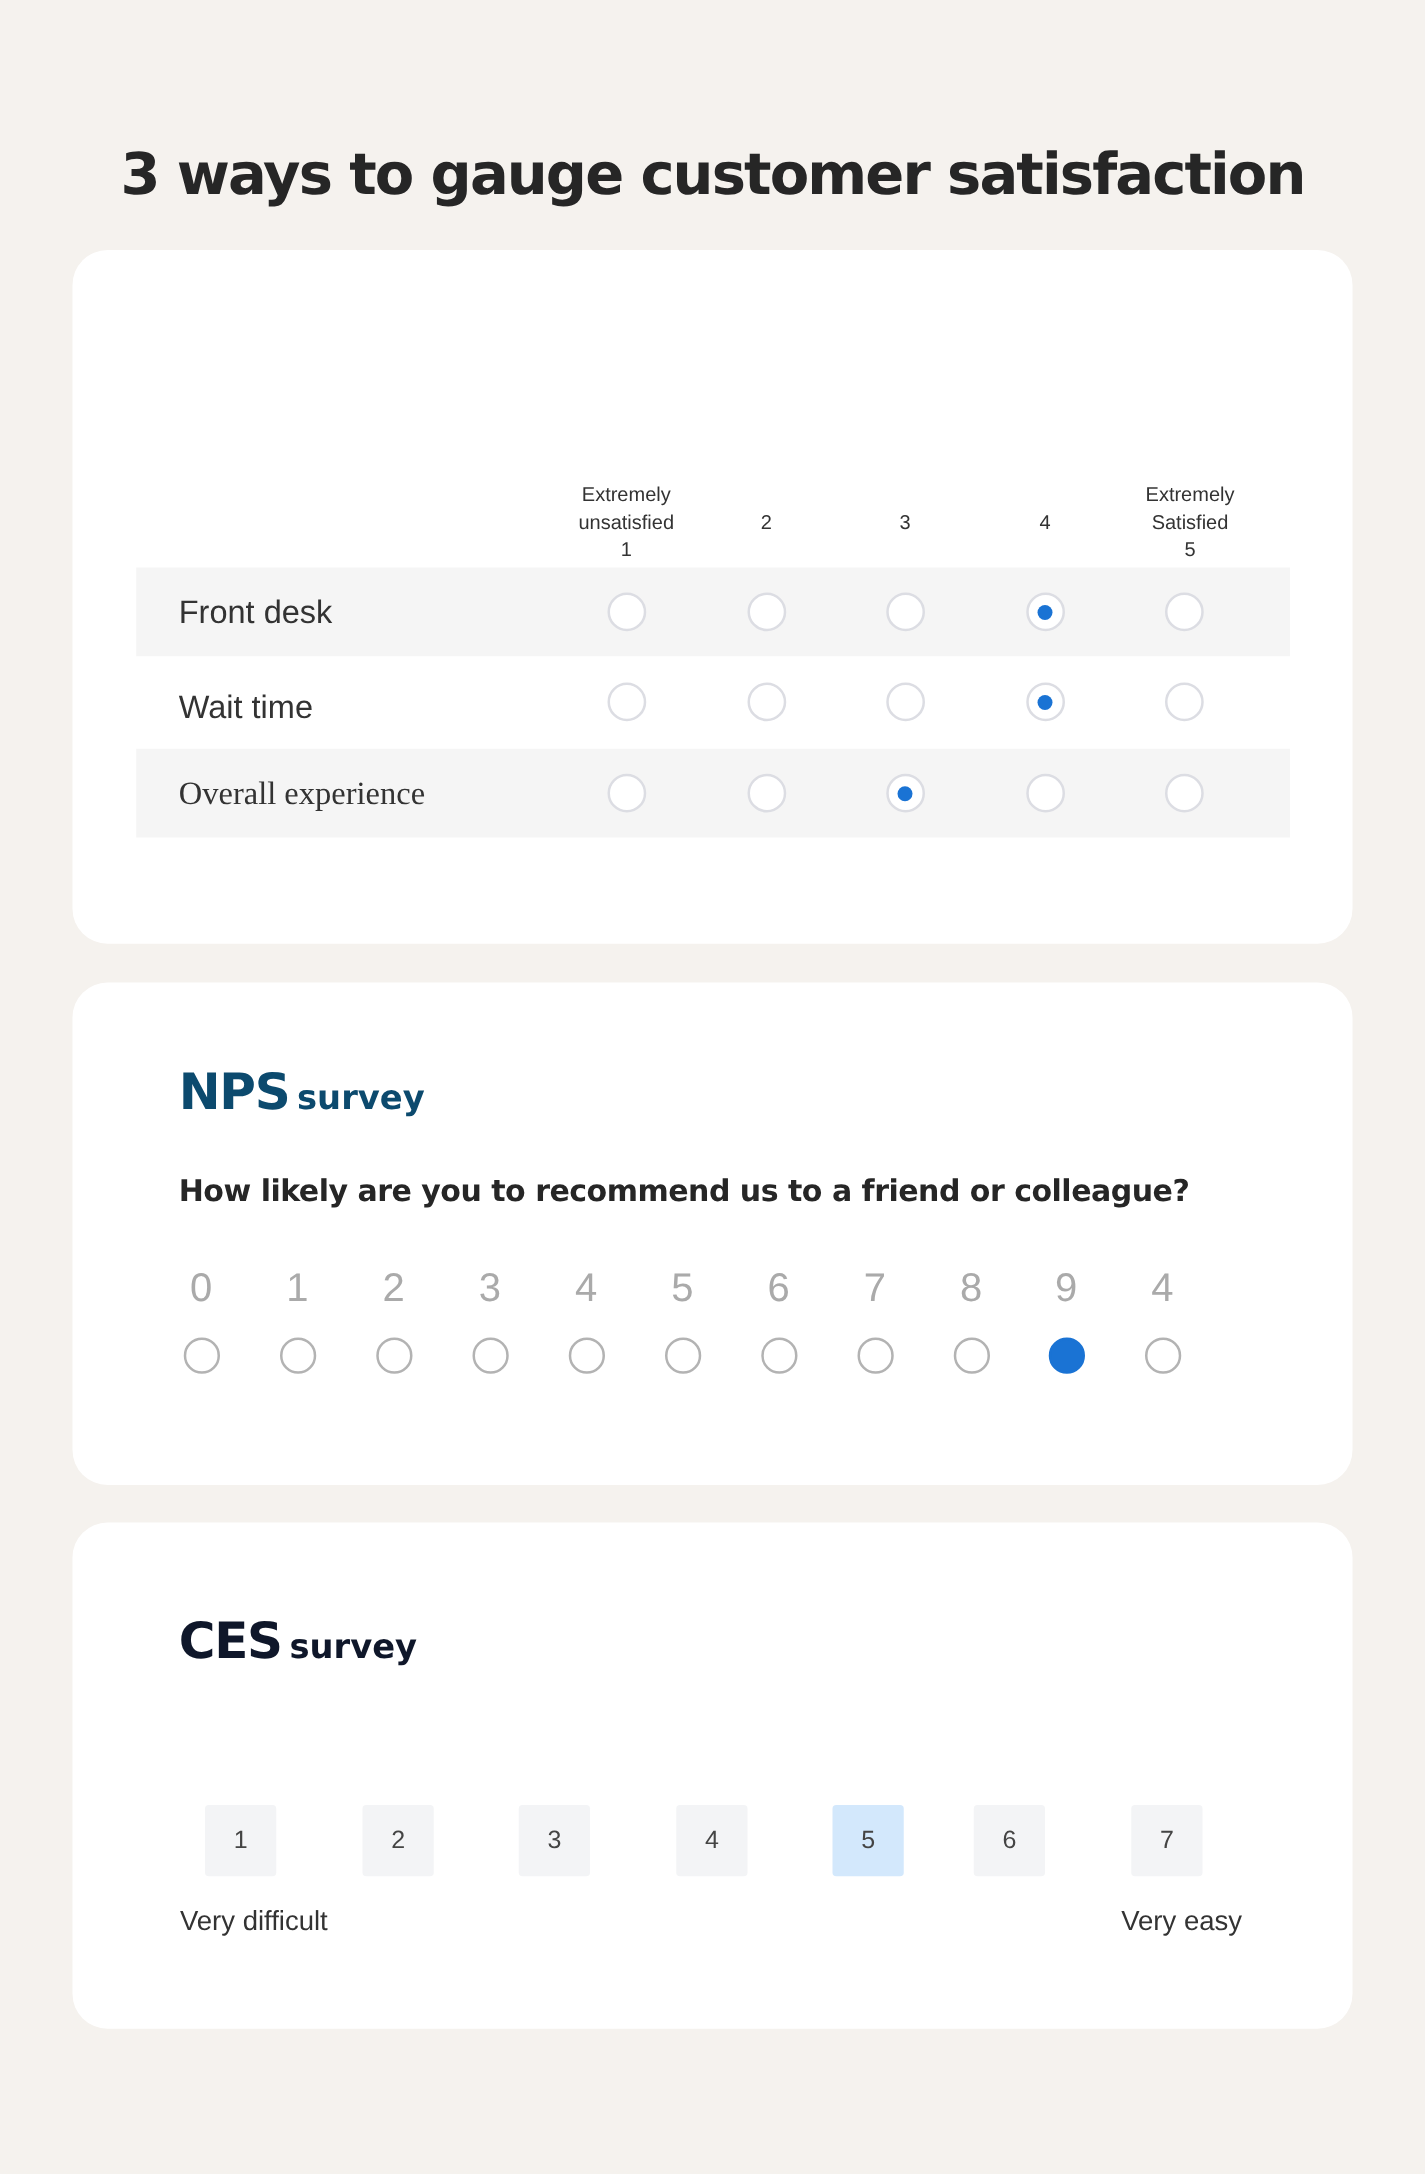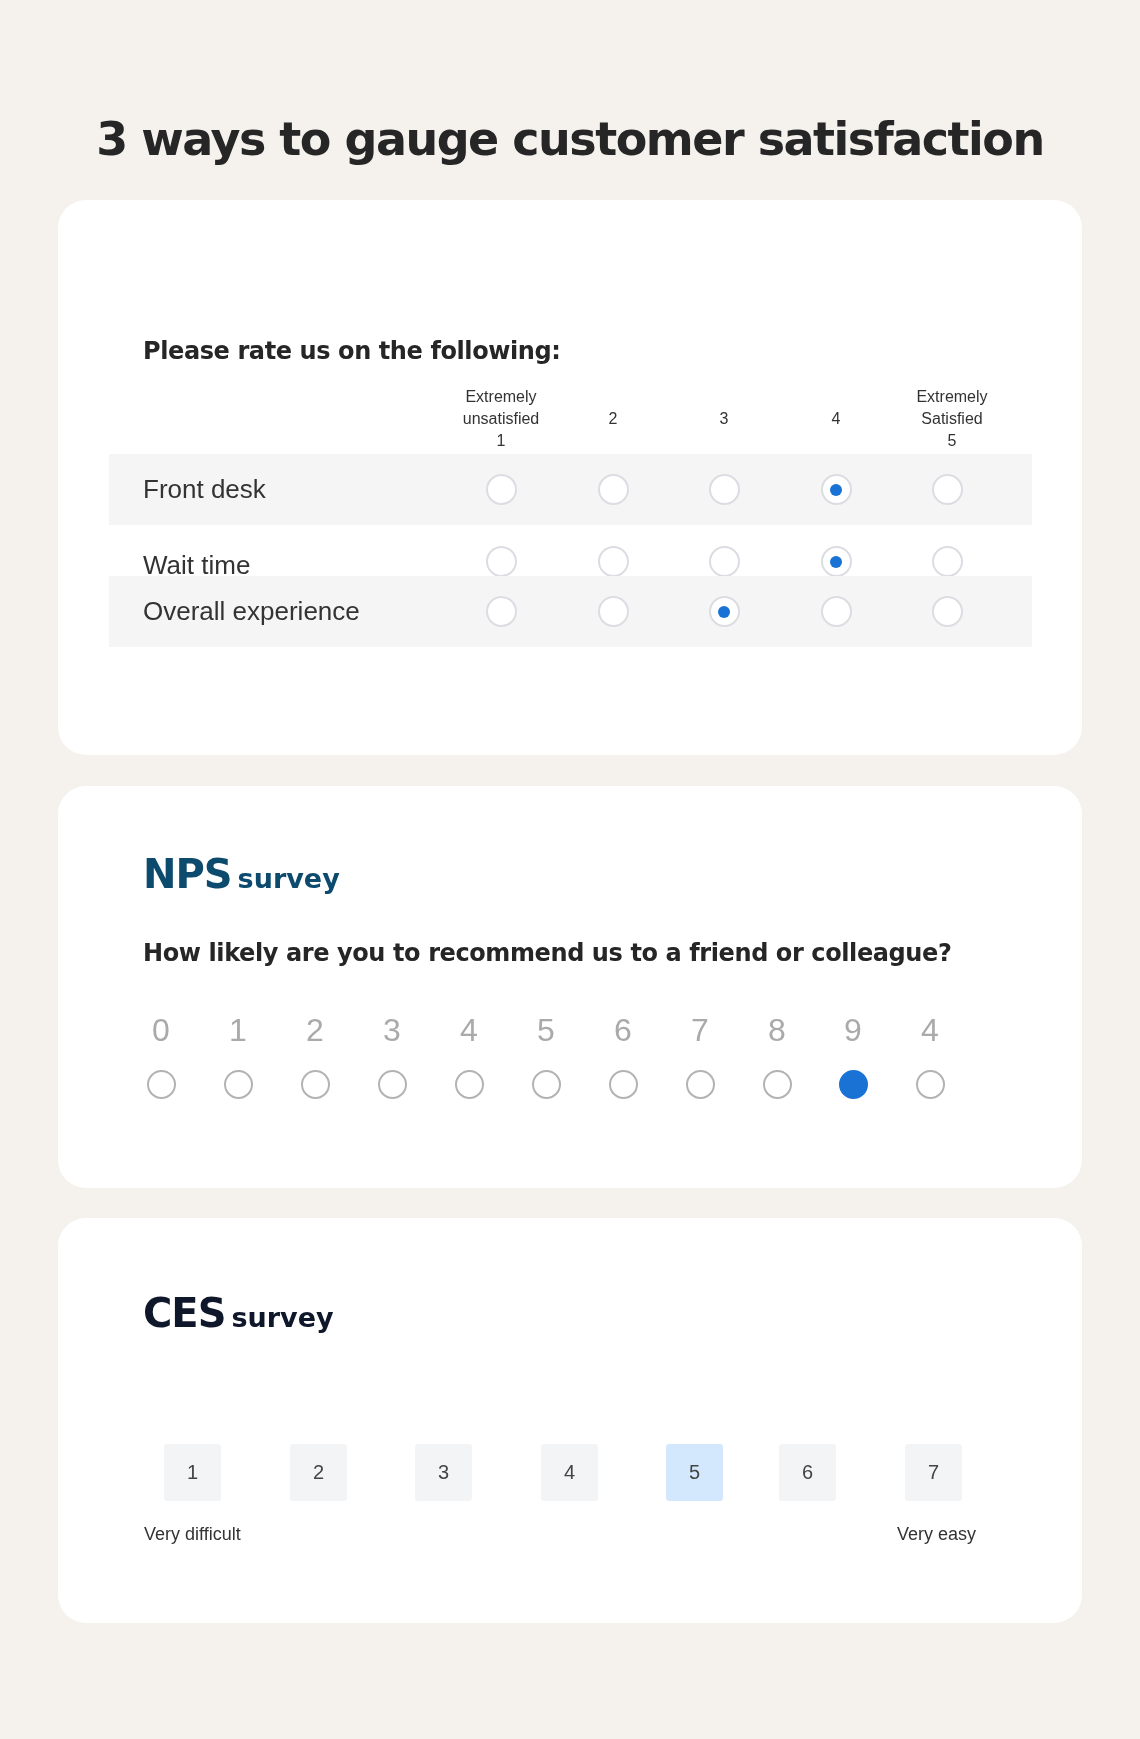--- a/index.html
+++ b/index.html
@@ -70,30 +70,29 @@
   }
   .nps-radio.checked { background: #1a73d4; border-color: #1a73d4; }
   
   .ces-box {
     position: absolute; top: 226px; width: 57px; height: 57px;
     background: #f3f4f6; border-radius: 3px;
     text-align: center; line-height: 57px; font-size: 20px; color: #444;
   }
   .ces-box.selected { background: #d3e8fc; }
   .ces-end {
-    position: absolute; top: 306px; font-size: 18px; color: #333;
+    position: absolute; top: 306px; font-size: 22px; color: #333;
   }
 </style>
 </head>
 <body>
 
 <div class="page-title">3 ways to gauge customer satisfaction</div>
 
 <div class="card" style="top:200px; height:555px;">
-  <div class="question" style="top:137px;">Please rate us on the following:</div>
 
   <div class="col-head" style="left:443px;">
     <div>Extremely</div>
     <div>unsatisfied</div>
     <div>1</div>
   </div>
   <div class="col-head" style="left:555px;">
     <div>&nbsp;</div>
     <div>2</div>
   </div>
@@ -120,21 +119,21 @@
     <span class="radio" style="left:838px;"></span>
   </div>
   <div class="csat-row shaded" style="top:254px;">
     <span class="row-label">Front desk</span>
     <span class="radio" style="left:392px;"></span>
     <span class="radio" style="left:504px;"></span>
     <span class="radio" style="left:615px;"></span>
     <span class="radio checked" style="left:727px;"></span>
     <span class="radio" style="left:838px;"></span>
   </div>
-  <div class="csat-row shaded" style="top:376px;">
+  <div class="csat-row shaded" style="top:399px;font-family:Liberation Serif, serif;">
     <span class="row-label">Overall experience</span>
     <span class="radio" style="left:392px;"></span>
     <span class="radio" style="left:504px;"></span>
     <span class="radio checked" style="left:615px;"></span>
     <span class="radio" style="left:727px;"></span>
     <span class="radio" style="left:838px;"></span>
   </div>
 </div>
 
 <div class="card" style="top:786px; height:402px;">

